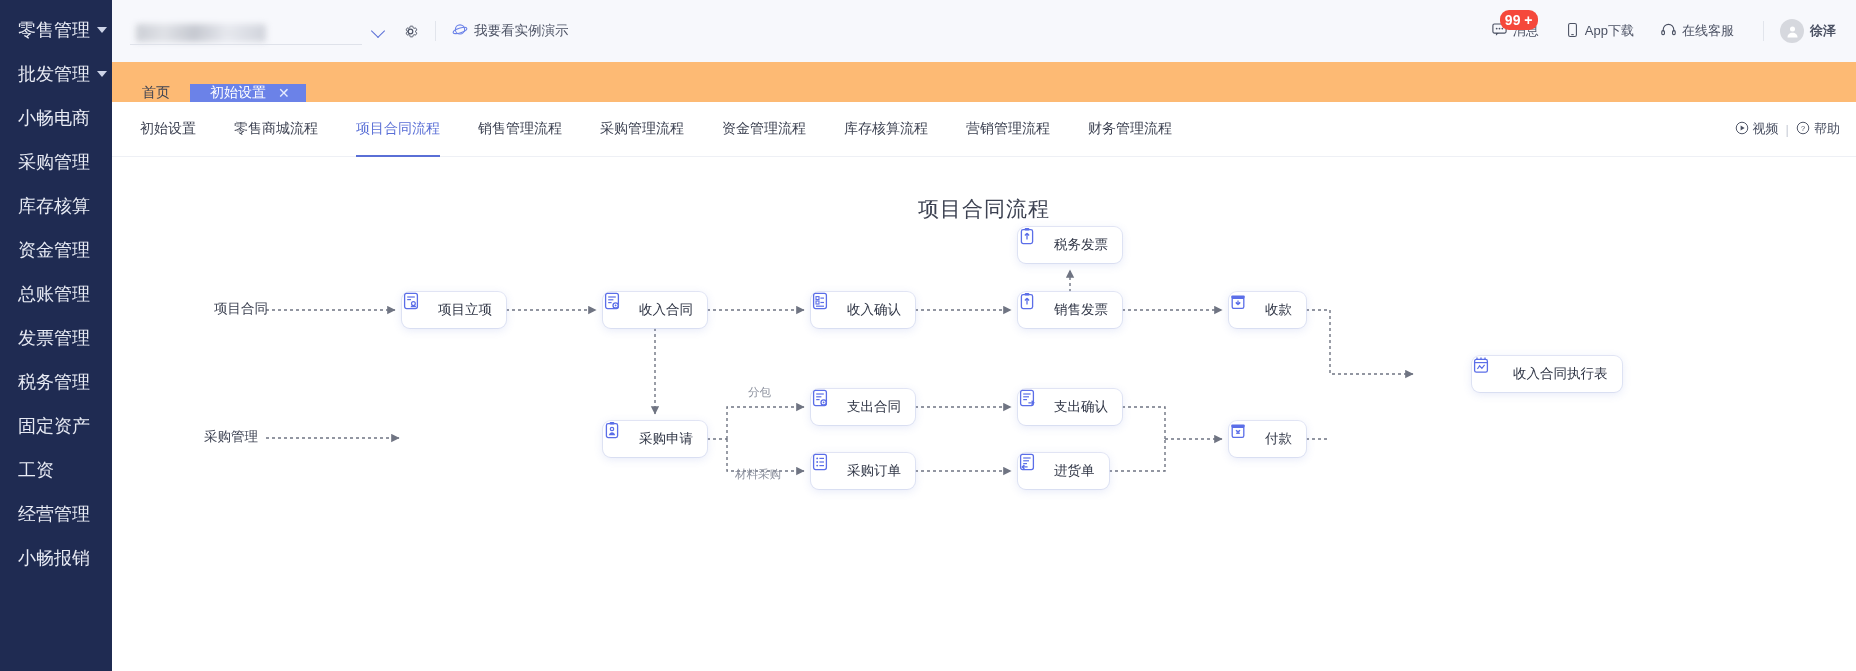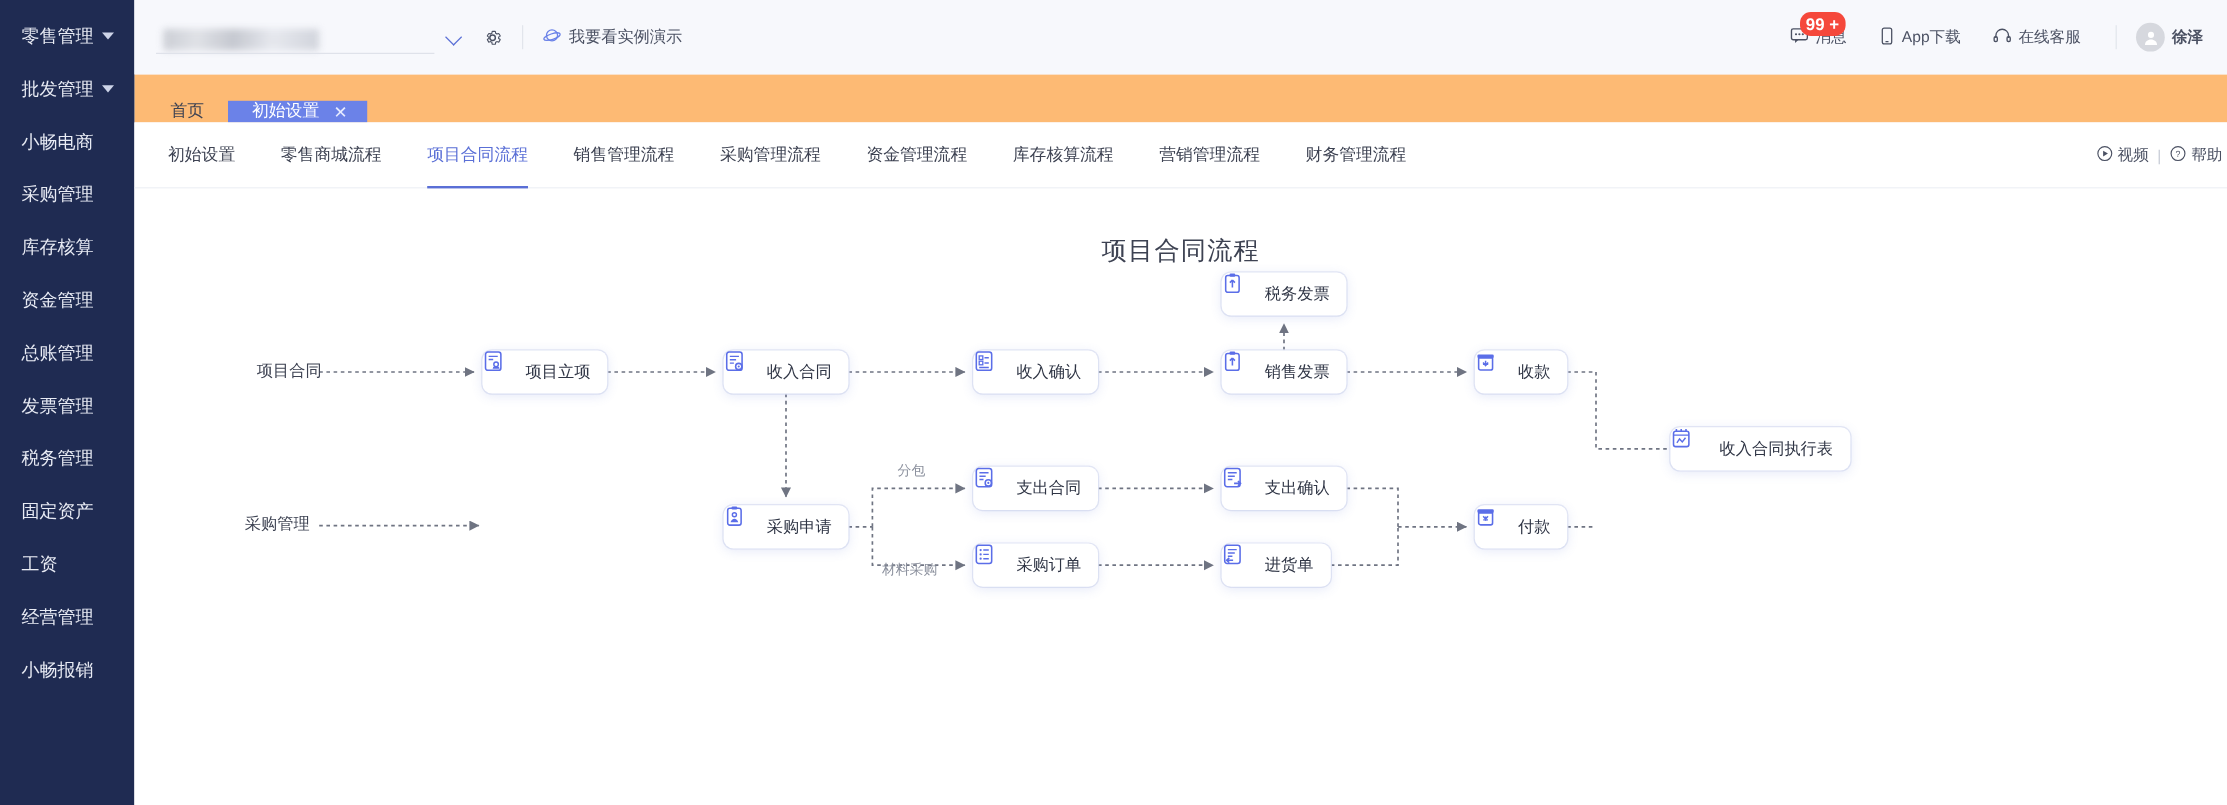--- a/index.html
+++ b/index.html
@@ -27,21 +27,21 @@
   .logo-text {
     color: #ffffff; font-size: 11.5px; letter-spacing: .2px;
     white-space: nowrap; overflow: hidden;
   }
   .logo-sub {
     color: #ffffff; font-size: 11.5px; margin-top: 3px; padding-left: 1px;
   }
   .menu { margin-top: 8px; }
   .menu-item {
     height: 44px; display: flex; align-items: center;
-    padding-left: 18px; color: #e8ebf4; font-size: 15px;
+    padding-left: 18px; color: #e8ebf4; font-size: 18px;
     cursor: pointer; white-space: nowrap;
   }
   .caret {
     margin-left: 7px; width: 0; height: 0;
     border-left: 5px solid transparent; border-right: 5px solid transparent;
     border-top: 6px solid #cdd4e8;
   }
 
   
   .right { flex: 1 1 auto; height: 671px; display: flex; flex-direction: column; background:#f7f8fc; min-width: 0;}
@@ -120,21 +120,21 @@
   .subtab {
     font-size: 14px; color:#3d4252; cursor:pointer; padding: 0 0 0 0;
     margin-right: 38px; position: relative; height: 55px; display:flex; align-items:center;
     white-space: nowrap;
   }
   .subtab.active { color: #5a6fd6; }
   .subtab.active::after {
     content:""; position:absolute; left:0; right:0; bottom:0; height:2px; background:#5a6fd6;
   }
   .subtab-right {
-    margin-left: auto; display:flex; align-items:center; gap:0; padding-right: 4px;
+    margin-left: auto; display:flex; align-items:center; gap:0; padding-right: 16px;
     font-size: 13px; color:#4b5163;
   }
   .sr-item { display:flex; align-items:center; gap:4px; cursor:pointer; white-space:nowrap; }
   .sr-div { margin: 0 7px; color:#c9cdd7; }
 
   .page-title {
     text-align: center; font-size: 21px; color: #3d4252; padding-top: 38px;
     letter-spacing: 1px;
   }
 
@@ -417,21 +417,21 @@
             <span class="nicon">
               <svg width="18" height="18" viewBox="0 0 18 18">
                 <path d="M3.2 6.4h11.6v8.4a1.6 1.6 0 01-1.6 1.6H4.8a1.6 1.6 0 01-1.6-1.6z" fill="none" stroke="#5b6ee8" stroke-width="1.3"></path>
                 <rect x="2.2" y="3.4" width="13.6" height="3" rx="1.1" fill="#5b6ee8"></rect>
                 <path d="M9 8.6 L9 12.6 M6.9 10.1 L9 12.6 L11.1 10.1" stroke="#5b6ee8" stroke-width="1.25" fill="none"></path>
                 <line x1="6.8" y1="11.6" x2="11.2" y2="11.6" stroke="#5b6ee8" stroke-width="1.1"></line>
               </svg>
             </span>
             <span>收款</span>
           </div>
-          <div class="node" style="left: 1280px; top: 127px; gap: 12px;">
+          <div class="node" style="left: 1360px; top: 127px; gap: 12px;">
             <span class="nicon">
               <svg width="18" height="18" viewBox="0 0 18 18">
                 <rect x="2.6" y="3.4" width="12.8" height="12.8" rx="1.8" fill="none" stroke="#5b6ee8" stroke-width="1.3"></rect>
                 <line x1="2.6" y1="6.6" x2="15.4" y2="6.6" stroke="#5b6ee8" stroke-width="1.2"></line>
                 <line x1="5" y1="1.4" x2="5" y2="4" stroke="#5b6ee8" stroke-width="1.3"></line>
                 <line x1="9" y1="1.4" x2="9" y2="4" stroke="#5b6ee8" stroke-width="1.3"></line>
                 <line x1="13" y1="1.4" x2="13" y2="4" stroke="#5b6ee8" stroke-width="1.3"></line>
                 <path d="M5.4 13 L7.6 9.8 L9.9 12.3 L12.6 8.8" fill="none" stroke="#5b6ee8" stroke-width="1.2"></path>
               </svg>
             </span>

